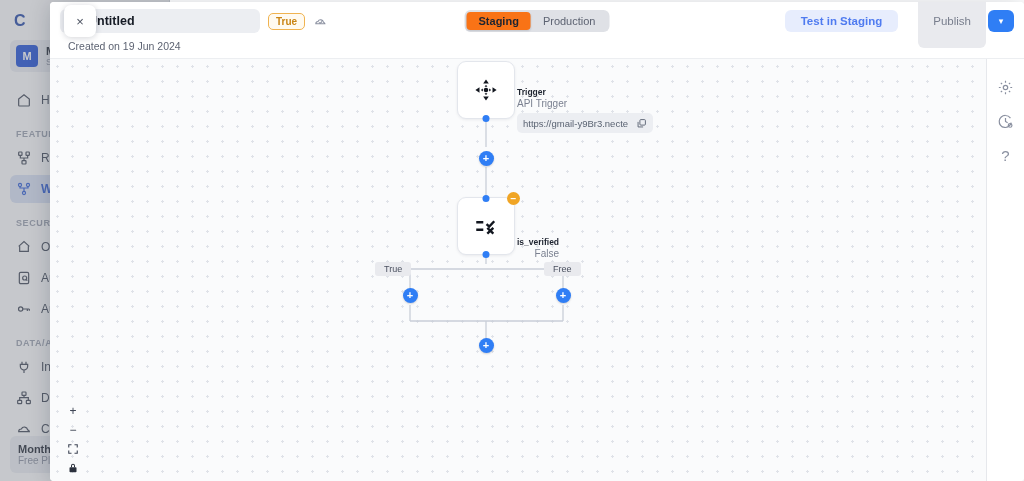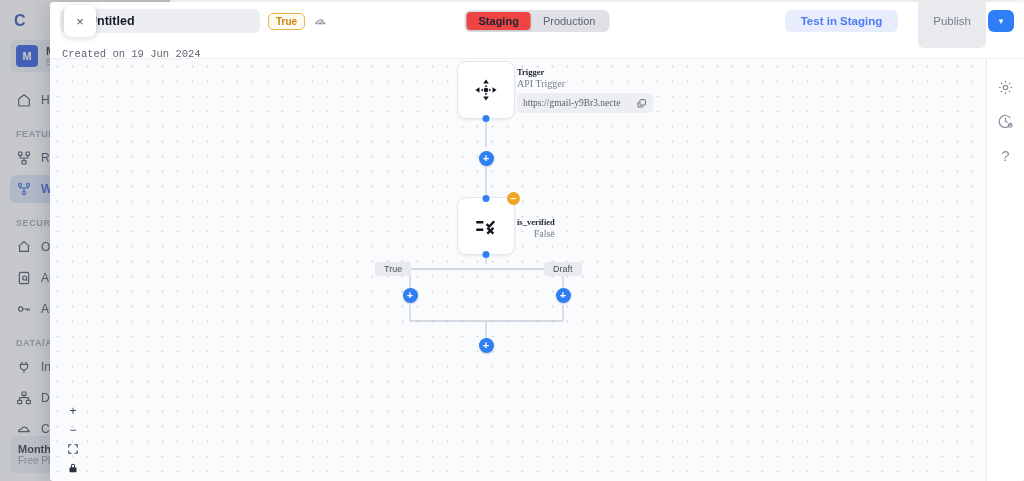--- a/index.html
+++ b/index.html
@@ -96,42 +96,42 @@
   }
   .env-toggle {
     position: absolute; left: 50%; transform: translateX(-50%);
     display: flex; background: #dfe1e6; border-radius: 6px; padding: 2px;
     height: 22px; align-items: center;
   }
   .env-opt {
     font-size: 11px; color: #5d6372; padding: 2px 12px; border-radius: 4px;
     display: flex; align-items: center; height: 18px; cursor: pointer;
   }
-  .env-opt.sel { background: #ef4444; color: #1e2430; font-weight: 600;
+  .env-opt.sel { background: #f97316; color: #1e2430; font-weight: 600;
     box-shadow: 0 1px 2px rgba(12,18,40,.14); }
   .topbar-right {
     position: absolute; right: 10px; display: flex; align-items: center; gap: 20px;
   }
   .btn-test {
     background: #e7edfd; color: #4f7bf0; font-size: 11.5px; font-weight: 600;
     border-radius: 6px; padding: 5px 16px; cursor: pointer;
   }
   .publish-group { display: flex; align-items: center; gap: 2px; }
   .btn-publish {
     background: #e9eaee; color: #787e8d; font-size: 11.5px;
     border-radius: 6px; padding: 21px 15px; cursor: pointer;
   }
   .btn-caret {
     background: #2f7ef5; color: #fff; border-radius: 6px;
     width: 26px; height: 22px; display: flex; align-items: center;
     justify-content: center; font-size: 9px; cursor: pointer;
   }
   .created-row {
-    height: 20px; padding-left: 12px; display: flex; align-items: flex-end;
-    font-size: 10.5px; color: #5d6372; background: #fff; font-family: Liberation Mono, monospace;
+    height: 20px; padding-left: 18px; display: flex; align-items: flex-start;
+    font-size: 10.5px; color: #5d6372; background: #fff;
   }
 
   
   .canvas {
     position: absolute; left: 0; top: 56px; right: 0; bottom: 0;
     background-color: #fafbfc;
     background-image: radial-gradient(#dfe2e8 1px, transparent 1.1px);
     background-size: 15px 15px;
     border-top: 1px solid #eceef1;
     overflow: hidden;
@@ -139,21 +139,21 @@
   .node {
     position: absolute; width: 58px; height: 58px; background: #fff;
     border: 1px solid #e3e6ec; border-radius: 9px;
     box-shadow: 0 1px 3px rgba(12,18,40,.07);
     display: flex; align-items: center; justify-content: center;
   }
   .port {
     position: absolute; width: 7px; height: 7px; background: #2f7ef5;
     border-radius: 50%; left: 50%; transform: translateX(-50%);
   }
-  .node-meta { position: absolute; font-family: Liberation Serif, serif; }
+  .node-meta { position: absolute; font-family: Liberation Sans, sans-serif; margin-top: 20px; }
   .meta-title { font-size: 8.5px; font-weight: 700; color: #1e2430; }
   .meta-sub { font-size: 10px; color: #7a8090; margin-top: 1px; }
   .url-pill {
     margin-top: 4px; background: #eceef2; border-radius: 5px;
     height: 20px; width: 136px; display: flex; align-items: center;
     gap: 2px; padding: 0 6px; overflow: hidden;
   }
   .url-text {
     font-size: 9.5px; color: #5a6372; white-space: nowrap;
     overflow: hidden; text-overflow: clip; flex: 1;
@@ -378,21 +378,21 @@
         <div class="port" style="bottom:-3.5px;"></div>
         <div class="warn-badge" style="right:-6px; top:-6px;">−</div>
       </div>
 
       <div class="node-meta" style="left:467px; top:158px;text-align:right;">
         <div class="meta-title">is_verified</div>
         <div class="meta-sub">False</div>
       </div>
 
       <div class="branch-label" style="left:325px; top:203px;">True</div>
-      <div class="branch-label" style="left:494px; top:203px;">Draft</div>
+      <div class="branch-label" style="left:494px; top:203px;">Free</div>
 
       <div class="plus-btn" style="left:352.5px; top:229px;">+</div>
       <div class="plus-btn" style="left:505.5px; top:229px;">+</div>
       <div class="plus-btn" style="left:428.5px; top:279px;">+</div>
 
       <div class="zoom-ctl">
         <div class="zoom-btn">+</div>
         <div class="zoom-btn">−</div>
         <div class="zoom-btn">
           <svg width="12" height="12" viewBox="0 0 24 24" fill="none" stroke="#3f4655" stroke-width="2.2">

